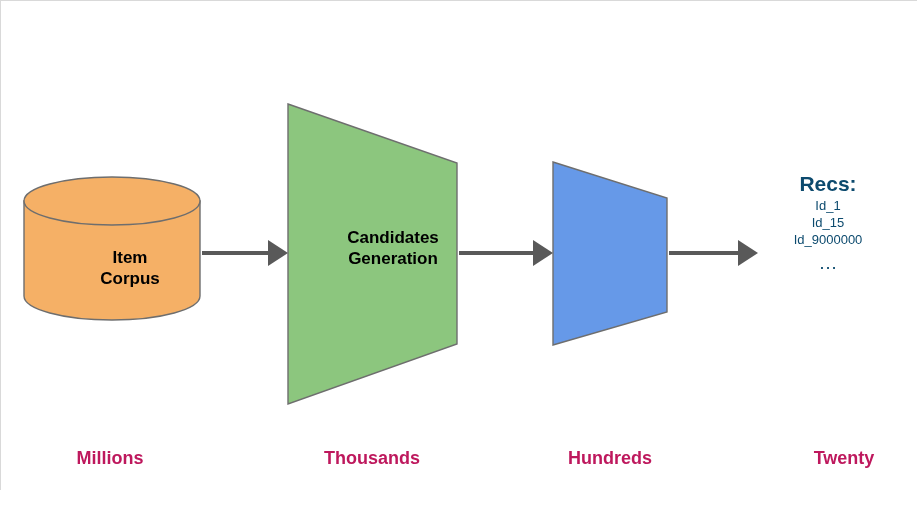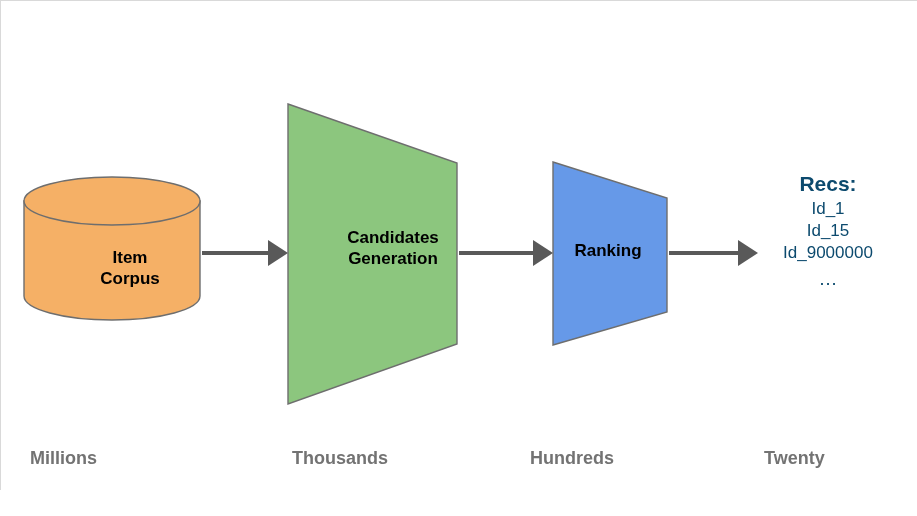--- a/index.html
+++ b/index.html
@@ -78,37 +78,37 @@
     color: #0c4a6e;
     line-height: 1.30;
   }
   #recs .recs-title {
     font-size: 21px;
     font-weight: bold;
     display: block;
     margin-bottom: 1px;
   }
   #recs .recs-item {
-    font-size: 17px;
+    font-size: 13px;
     display: block;
   }
   #recs .recs-ellipsis {
     font-size: 19px;
     display: block;
     margin-top: 2px;
   }
 
   
   .scale-caption {
     position: absolute;
     top: 448px;
-    text-align: left;
+    text-align: center;
     font-size: 18px;
     font-weight: bold;
-    color: #737373;
+    color: #be185d;
   }
   #scale-0 { left:  30px; width: 160px; }
   #scale-1 { left: 292px; width: 160px; }
   #scale-2 { left: 530px; width: 160px; }
   #scale-3 { left: 764px; width: 160px; }
 </style>
 </head>
 <body>
 
 <div id="canvas">
@@ -147,21 +147,20 @@
     </g>
 
   </svg>
 
   <div class="shape-label" id="label-corpus">Item
 Corpus</div>
 
   <div class="shape-label" id="label-candgen">Candidates
 Generation</div>
 
-  <div class="shape-label" id="label-ranking">Ranking</div>
 
   <div id="recs">
     <span class="recs-title">Recs:</span>
     <span class="recs-item">Id_1</span>
     <span class="recs-item">Id_15</span>
     <span class="recs-item">Id_9000000</span>
     <span class="recs-ellipsis">…</span>
   </div>
 
   <div class="scale-caption" id="scale-0">Millions</div>

